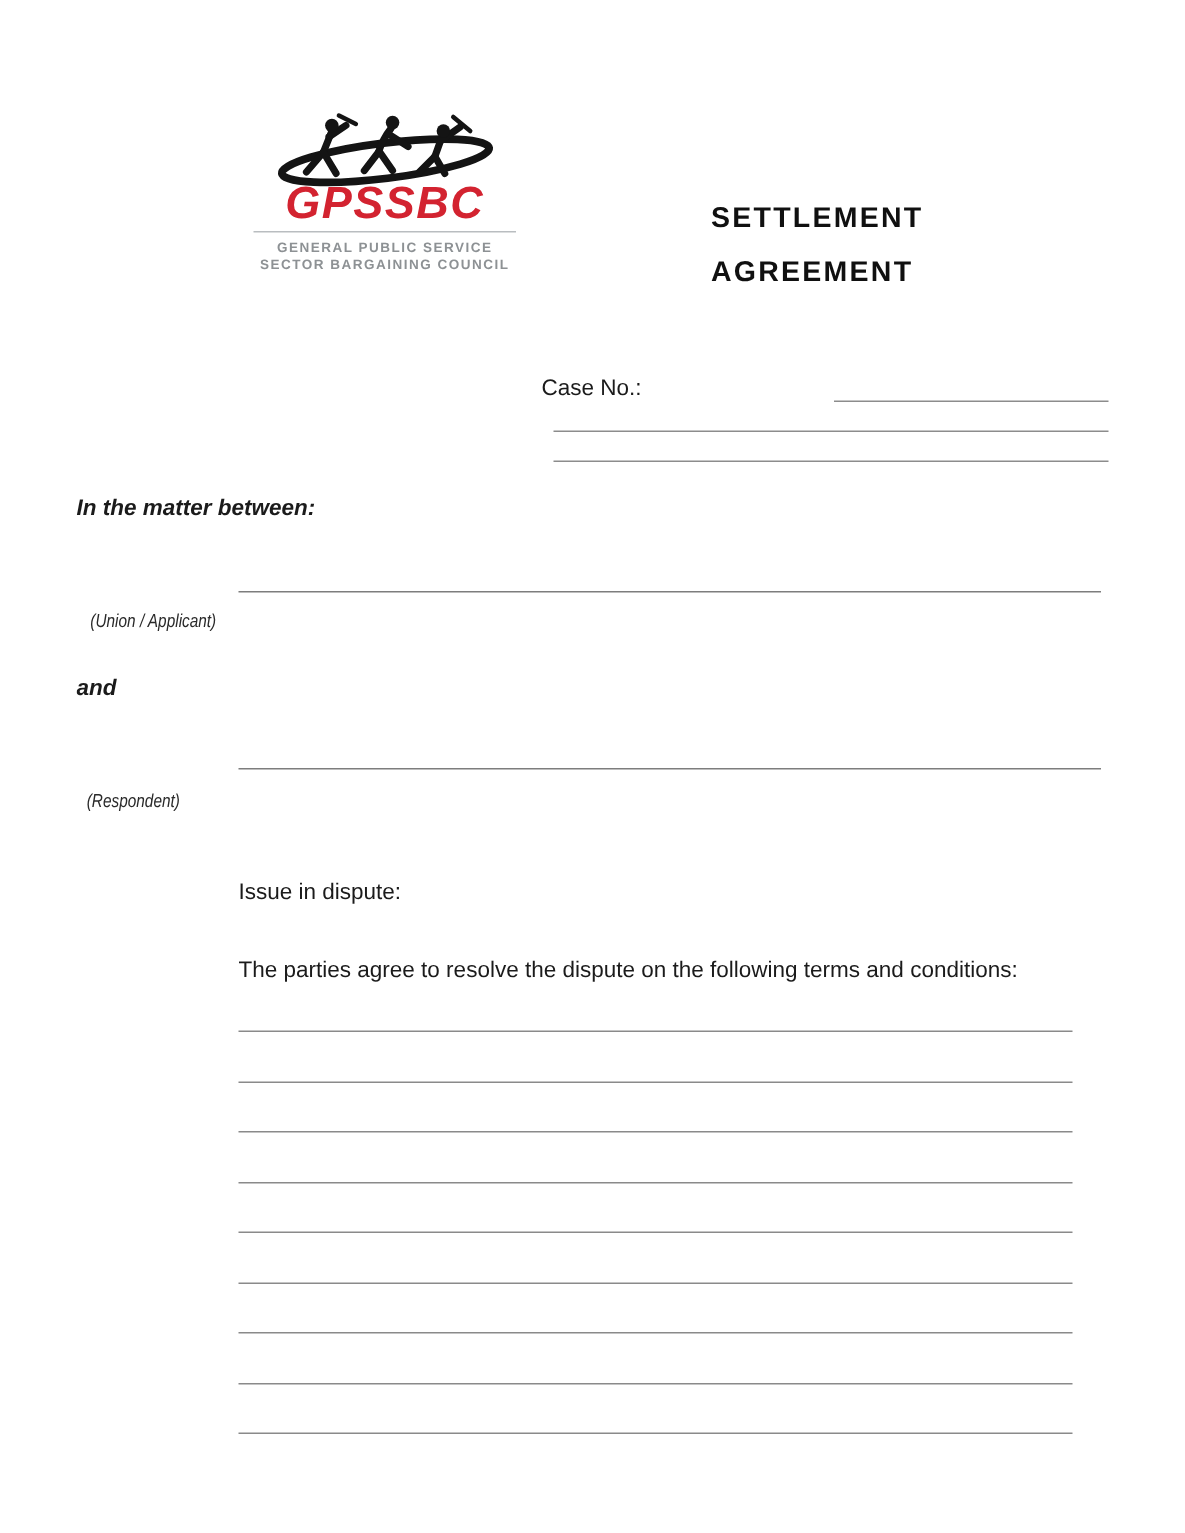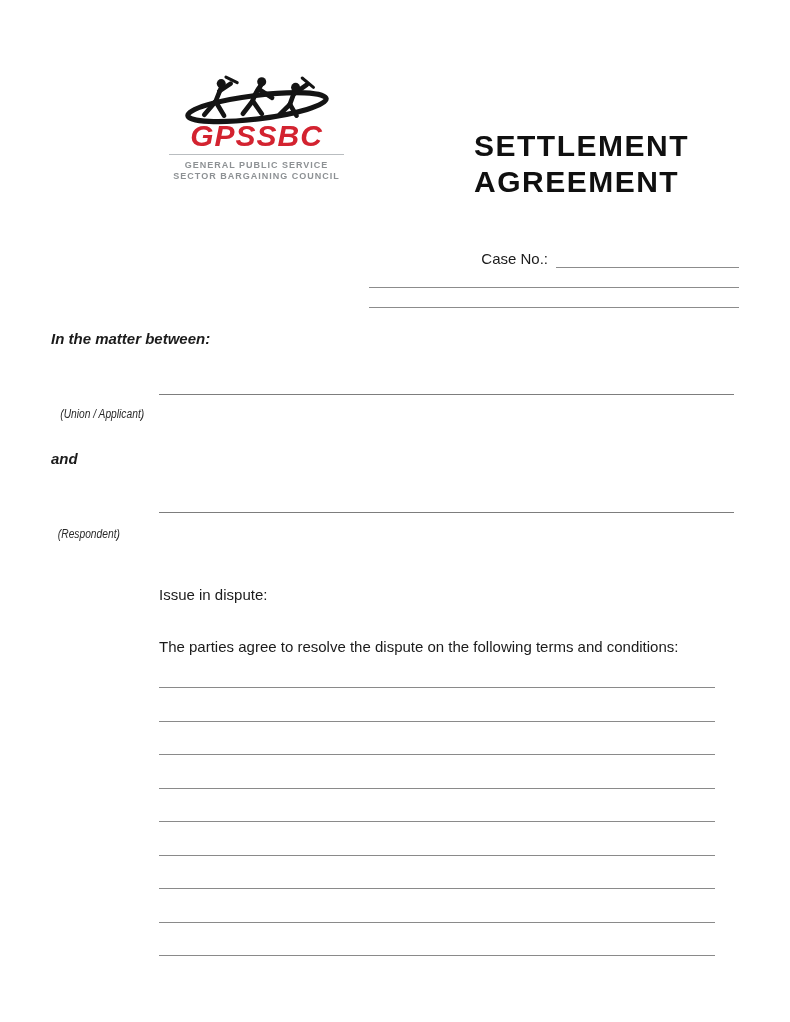--- a/index.html
+++ b/index.html
@@ -17,28 +17,28 @@
     letter-spacing:1px;color:#d32330;line-height:28px;
   }
   .logo-divider{border:none;border-top:1px solid #b9bdc0;margin:4px 0 5px 0;}
   .logo-org{
     font-size:9px;font-weight:bold;color:#8d9194;
     letter-spacing:1px;line-height:11px;white-space:nowrap;
   }
   
   .doc-title{
     position:absolute;left:423px;top:128px;
-    font-size:30px;font-weight:bold;letter-spacing:1.5px;line-height:36px;
+    font-size:19px;font-weight:bold;letter-spacing:1.5px;line-height:36px;
     color:#101010;white-space:nowrap;
   }
   
   .case-block{position:absolute;left:310px;top:248px;width:427px;}
   .case-row{display:flex;align-items:flex-end;height:20px;}
   .case-label{
-    flex:0 0 187px;text-align:right;font-size:15px;line-height:19px;
+    flex:0 0 187px;text-align:left;font-size:15px;line-height:19px;
     white-space:nowrap;color:#1b1b1b;
   }
   .case-line{
     flex:1;margin-left:8px;border-bottom:1.6px solid #8c8c8c;height:17px;
     min-width:0;
   }
   
   .center-band{position:absolute;left:0;width:790px;text-align:left;font-style:italic;}
   .matter-heading{top:330px;font-size:15px;font-weight:bold;}
   .conj{top:450px;font-size:15px;font-weight:bold;}

